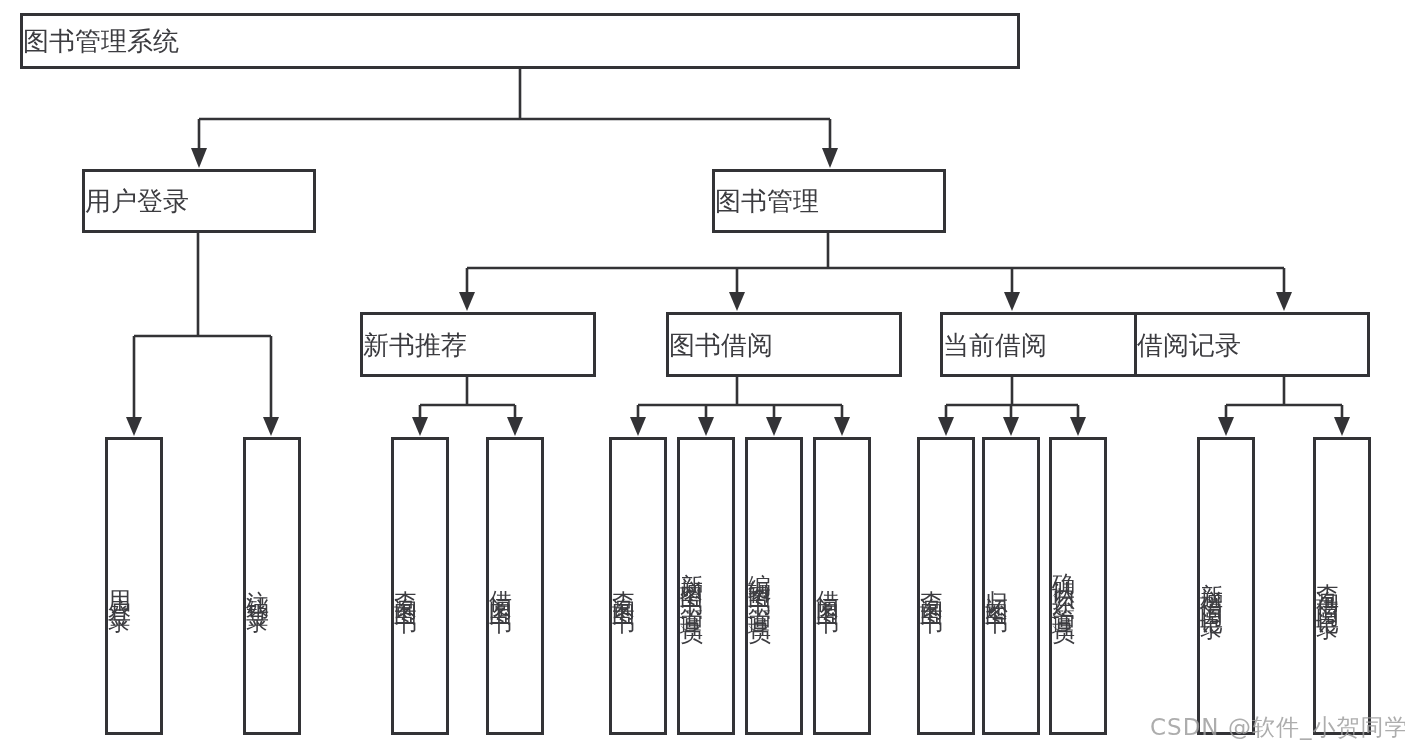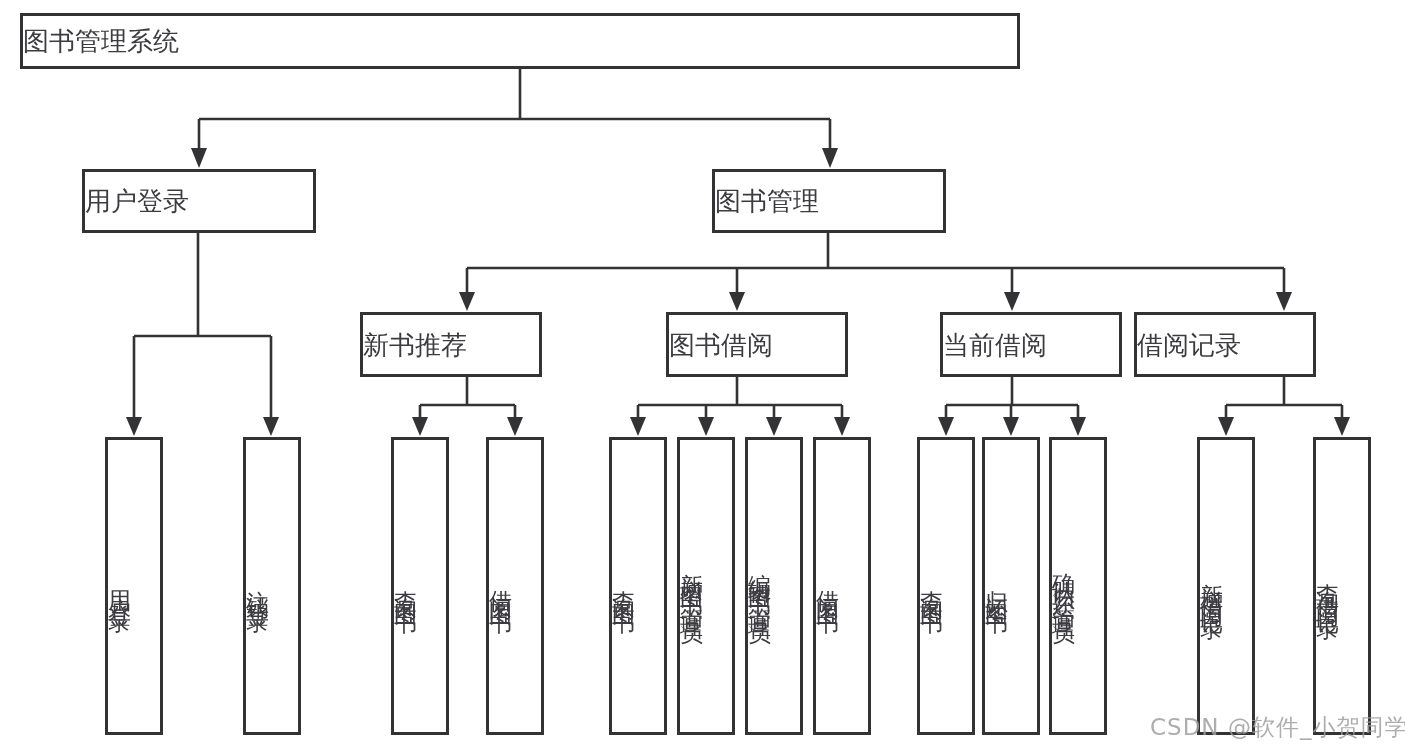--- a/index.html
+++ b/index.html
@@ -14,21 +14,21 @@
     color:#3c3c40;
   }
   .node.h span{font-size:26px;line-height:1;white-space:nowrap;}
   .node.v span{
     writing-mode:vertical-rl;text-orientation:mixed;
     font-size:23px;letter-spacing:7px;line-height:1;white-space:nowrap;
   }
   
   .lvl1{left:20px;top:13px;width:1000px;height:56px;}
   .lvl2{top:169px;height:64px;width:234px;}
-  .lvl3{top:312px;height:65px;width:182px;}
+  .lvl3{top:312px;height:65px;width:236px;}
   .leaf{top:437px;height:298px;width:58px;}
   #n-login{left:82px;}
   #n-bookmgmt{left:712px;}
   #n-newbook{left:360px;}
   #n-borrow{left:630px;margin-left:36px;}
   #n-current{left:940px;}
   #n-records{left:1134px;}
   #lf-0{left:105px;}  #lf-1{left:243px;}
   #lf-2{left:391px;}  #lf-3{left:486px;}
   #lf-4{left:609px;}  #lf-5{left:677px;}  #lf-6{left:745px;}  #lf-7{left:813px;}

